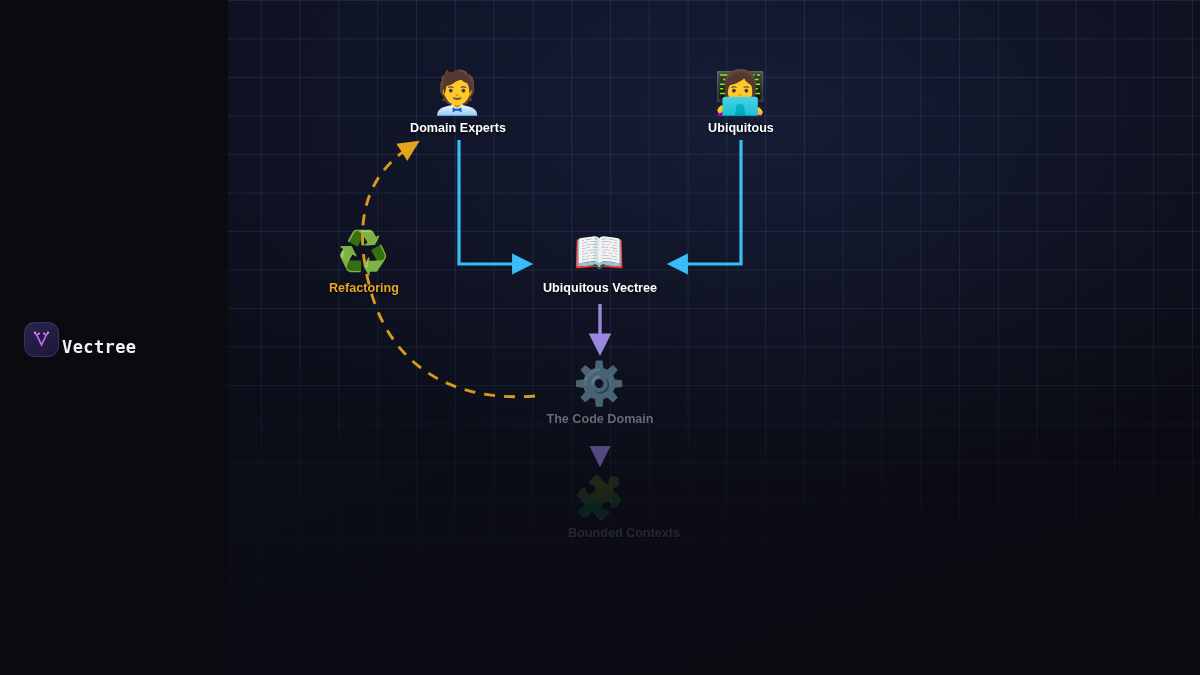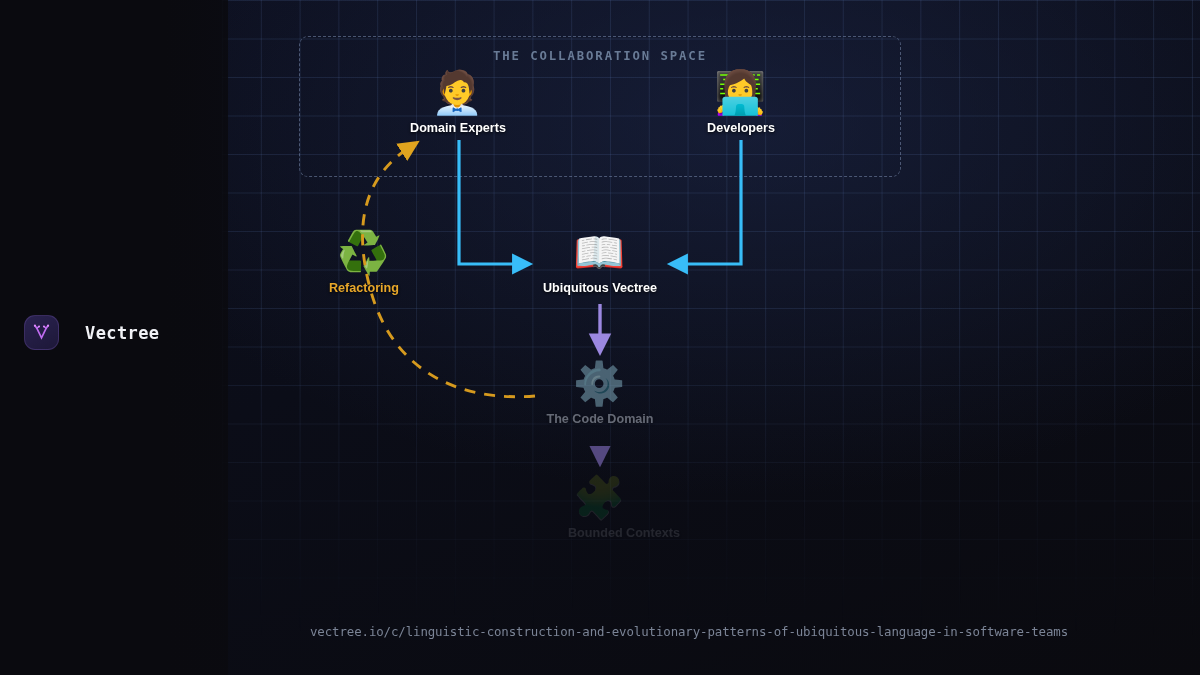--- a/index.html
+++ b/index.html
@@ -31,22 +31,22 @@
     pointer-events:none;
   }
 
   
   #left-panel {
     position:absolute; left:0; top:0; width:228px; height:675px;
     background:linear-gradient(to right, #0a0a0f 0%, #0a0a0f 72%, rgba(10,10,15,0.88) 100%);
     z-index:6;
   }
   #brand {
-    position:absolute; left:24px; top:315px;
-    display:flex; align-items:center; gap:26px;
+    position:absolute; left:24px; top:322px;
+    display:flex; align-items:flex-end; gap:3px;
   }
   #brand-mark {
     width:35px; height:35px; border-radius:11px;
     background:linear-gradient(150deg,#2a2250 0%, #1d1838 100%);
     border:1px solid rgba(150,110,220,0.22);
     display:flex; align-items:center; justify-content:center;
   }
   #brand-name {
     font-family:"DejaVu Sans Mono", monospace;
     font-size:17px; font-weight:700; color:#f1f2f6; letter-spacing:0.4px;
@@ -124,33 +124,30 @@
 </style>
 </head>
 <body>
 
 <div id="stage">
 
   <div id="grid"></div>
 
   <div id="diagram">
 
-    <div class="zone" id="zone-collab">
-      <div class="zone-title">THE COLLABORATION SPACE</div>
-    </div>
 
 
     <div class="node" id="node-domain-experts">
       <span class="node-emoji">🧑‍💼</span>
       <span class="node-label">Domain Experts</span>
     </div>
 
     <div class="node" id="node-developers">
       <span class="node-emoji">👩‍💻</span>
-      <span class="node-label">Developers</span>
+      <span class="node-label">Ubiquitous</span>
     </div>
 
     <div class="node" id="node-refactoring">
       <span class="node-emoji">♻️</span>
       <span class="node-label">Refactoring</span>
     </div>
 
     <div class="node" id="node-ubiquitous">
       <span class="node-emoji">📖</span>
       <span class="node-label">Ubiquitous Vectree</span>
@@ -215,15 +212,14 @@
             <circle cx="19.5" cy="4.2" r="1.25"></circle>
             <circle cx="14.8" cy="5.0" r="1.05"></circle>
           </g>
         </svg>
       </div>
       <span id="brand-name">Vectree</span>
     </div>
 
   </div>
 
-  <div id="url-bar">vectree.io/c/linguistic-construction-and-evolutionary-patterns-of-ubiquitous-language-in-software-teams</div>
 
 </div>
 
 </body></html>

